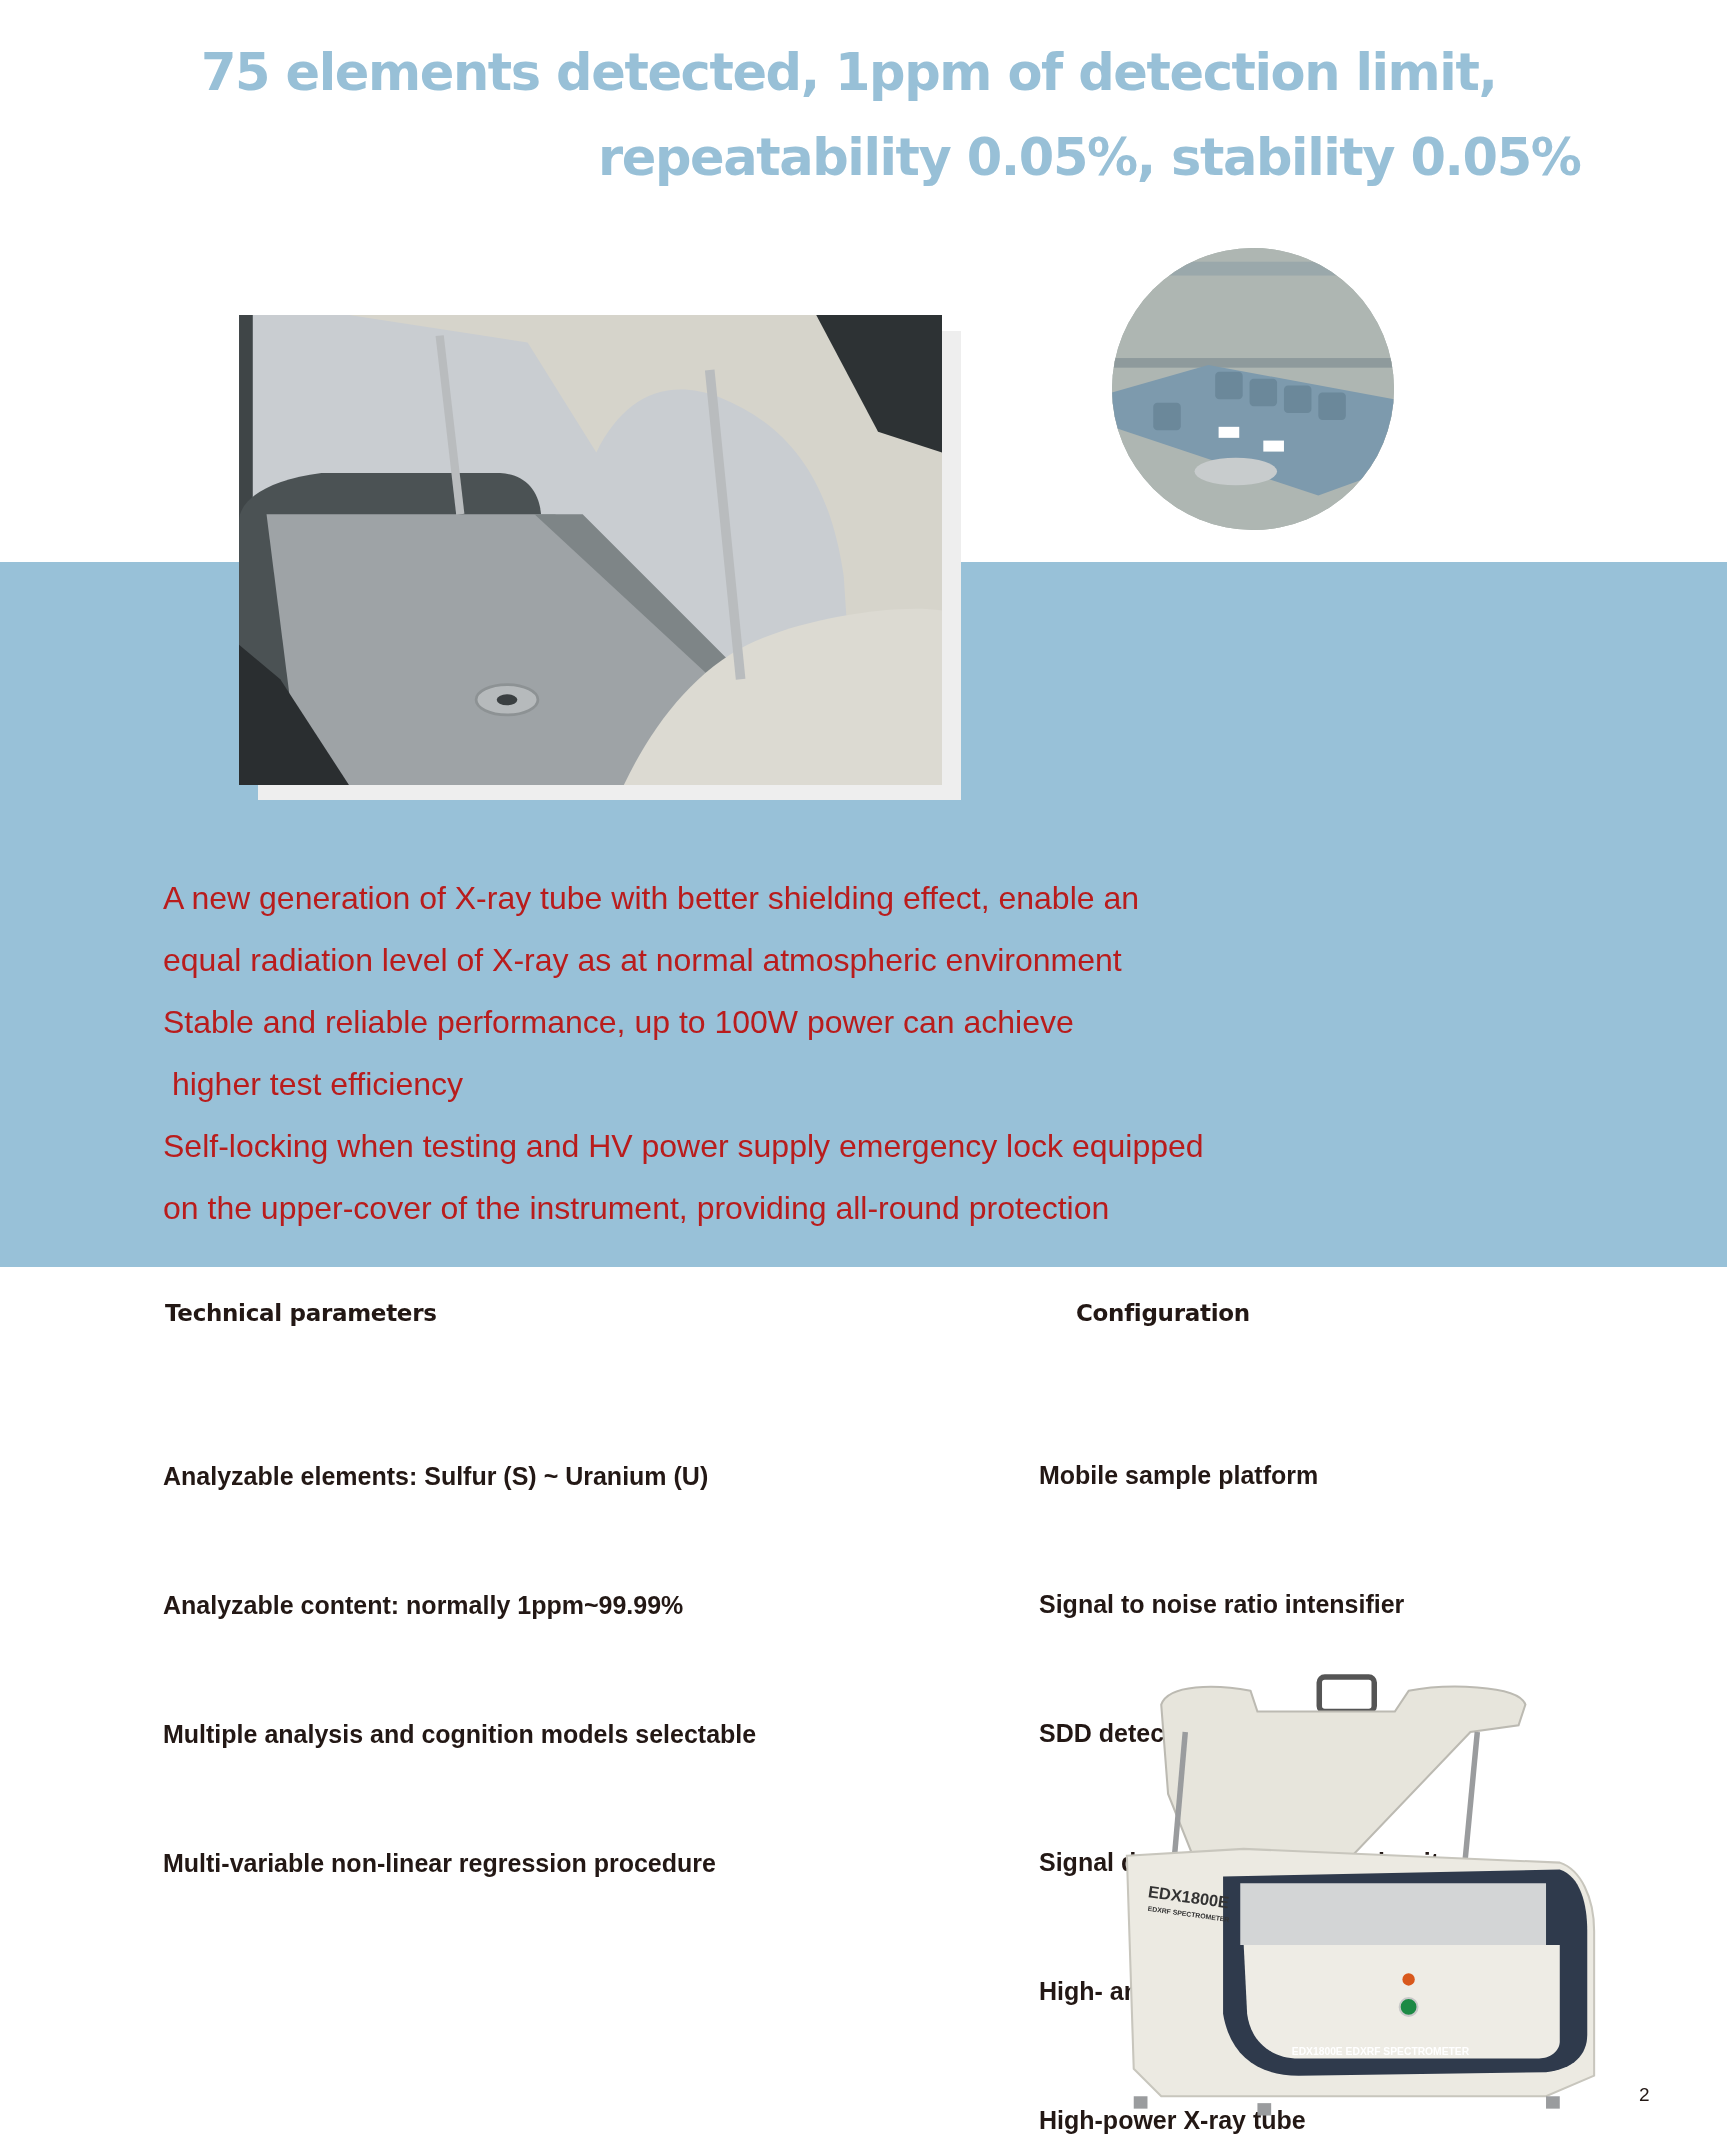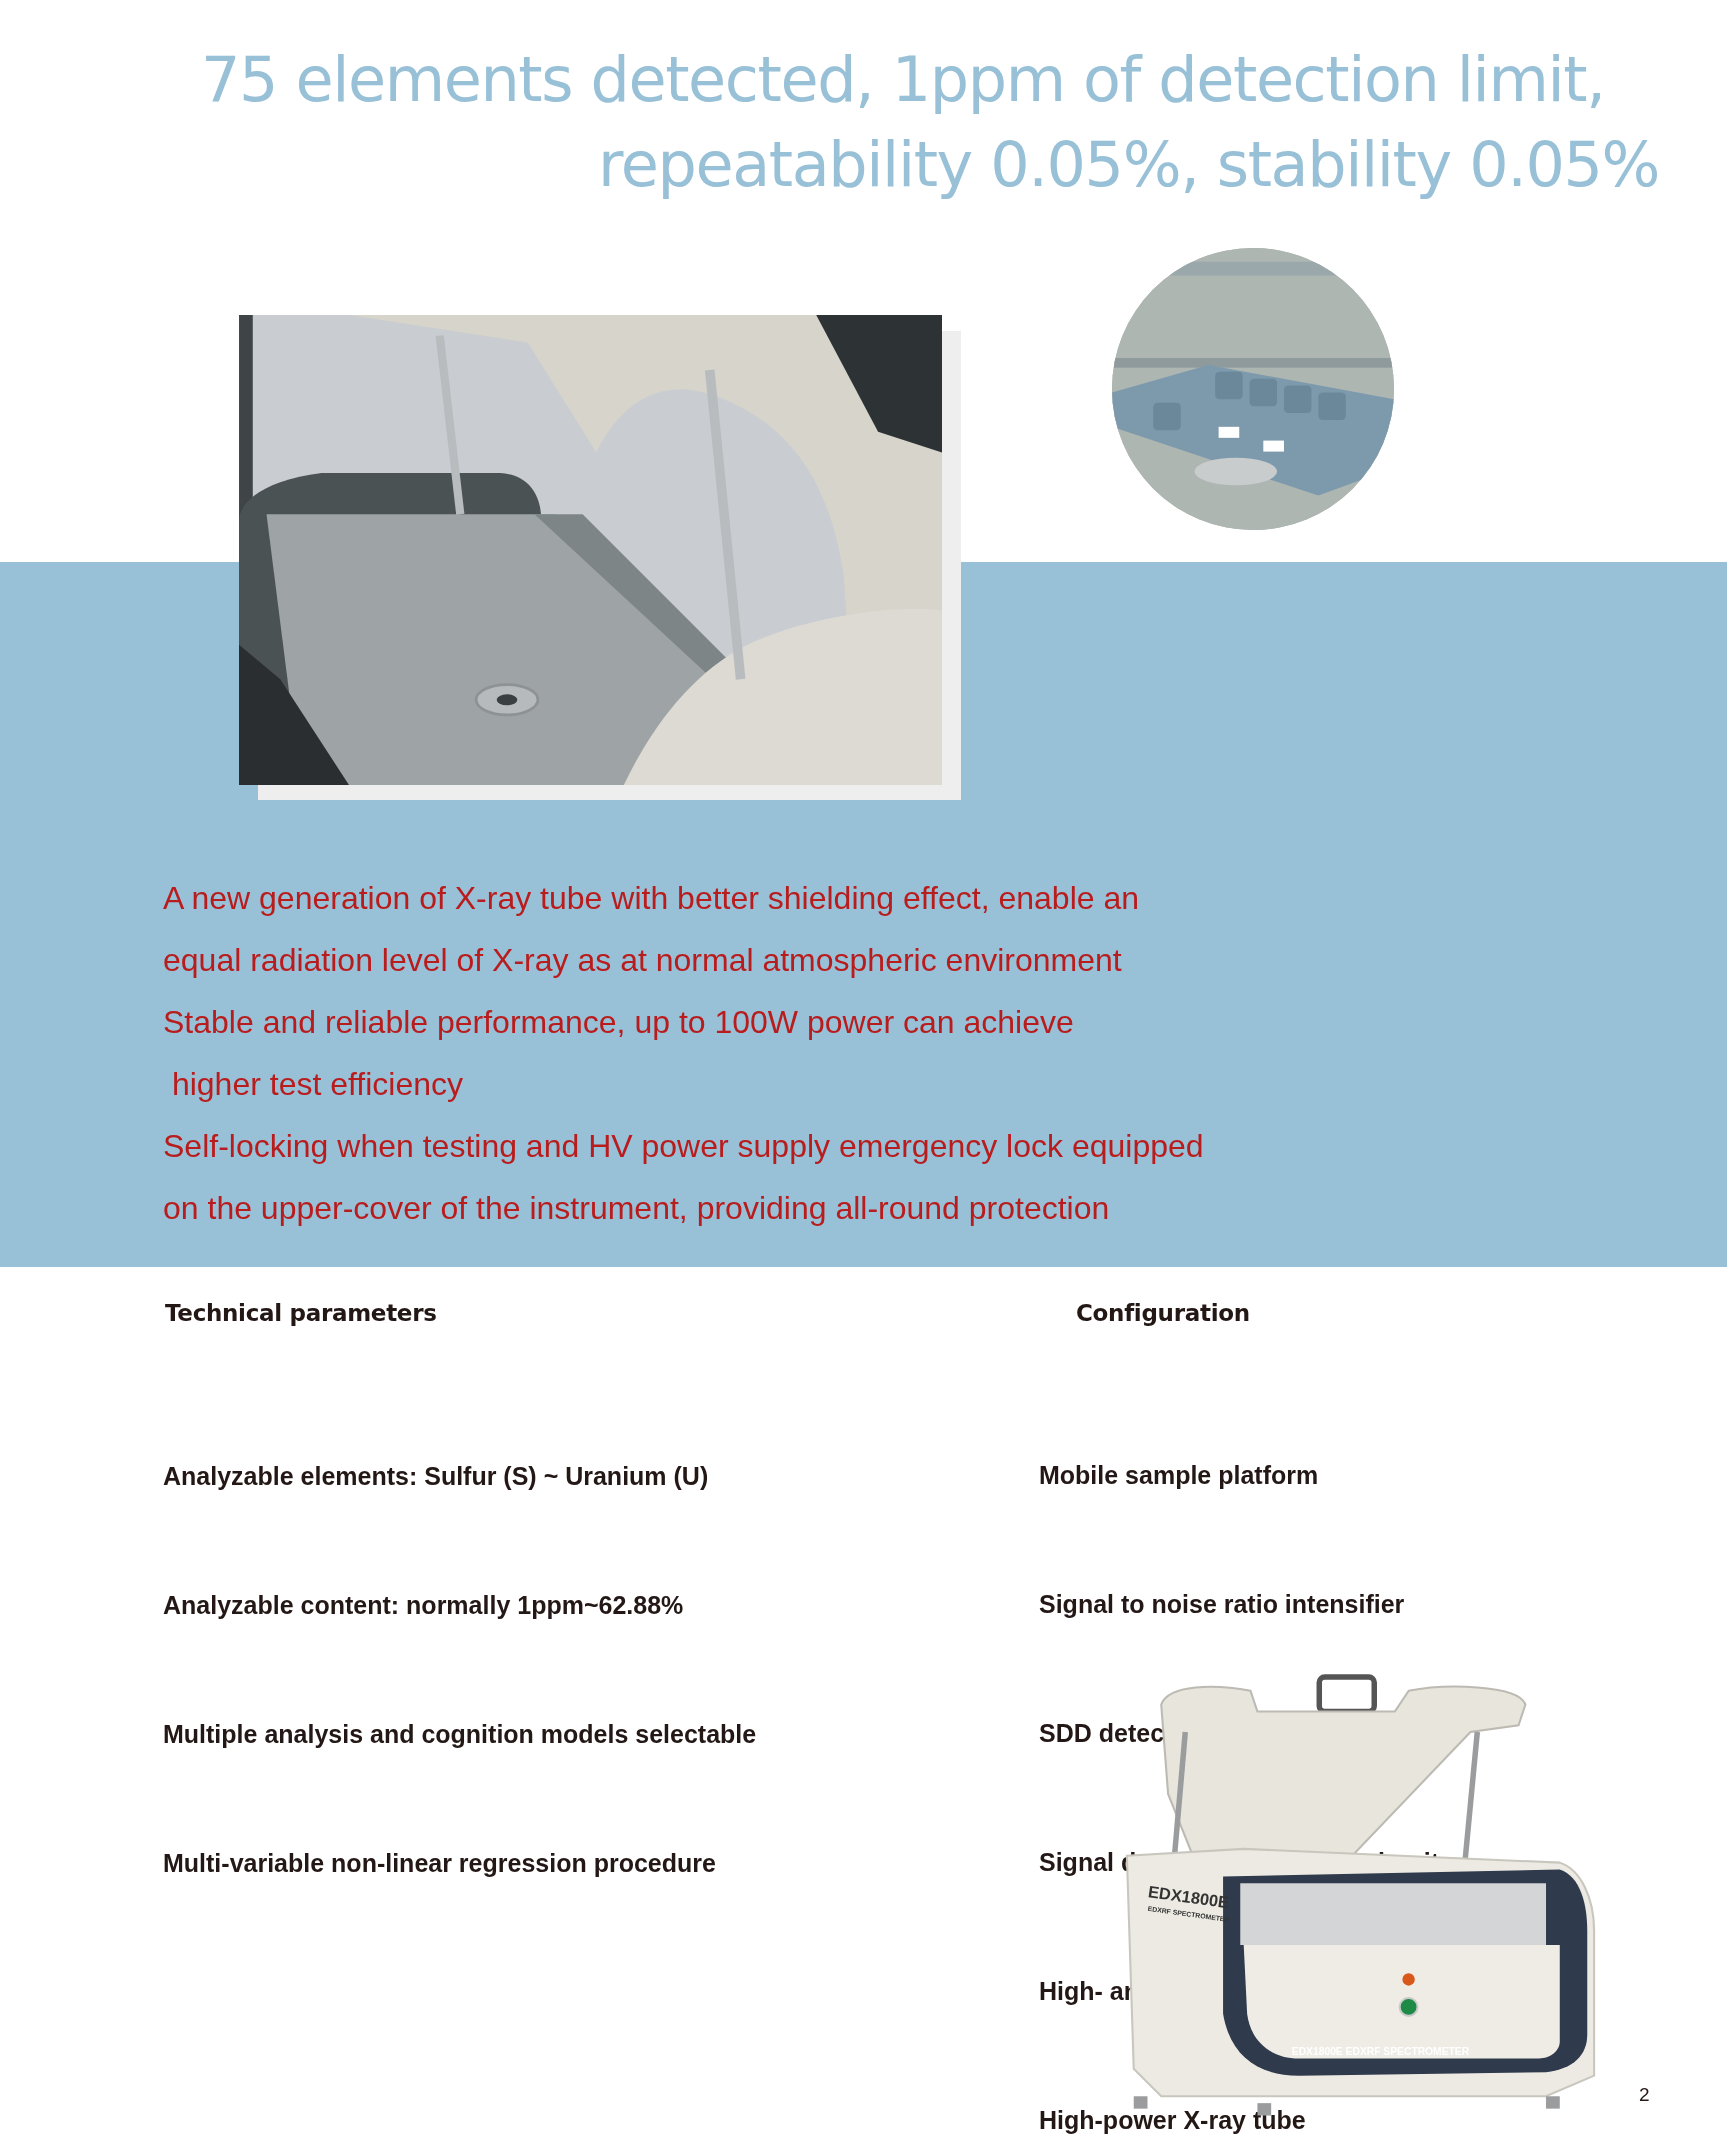--- a/index.html
+++ b/index.html
@@ -1,17 +1,17 @@
 <!DOCTYPE html>
 <html style="font-size:11px"><head>
 <meta charset="utf-8">
 <style>
   html, body { margin:0; padding:0; }
   body { width:1728px; height:2151px; position:relative; background:#ffffff; overflow:hidden; font-family:"Liberation Sans", sans-serif; }
-  .headline { position:absolute; font-family:"DejaVu Sans", sans-serif; font-weight:normal; color:#98c0d7; font-size:62px; letter-spacing:-1.4px; white-space:nowrap; }
+  .headline { position:absolute; font-family:"DejaVu Sans", sans-serif; font-weight:bold; color:#98c0d7; font-size:51px; letter-spacing:-1.4px; white-space:nowrap; }
   #hl1 { left:201px; top:43px; }
   #hl2 { left:598px; top:128px; }
   .band { position:absolute; left:0; top:562px; width:1728px; height:705px; background:#98c1d8; }
   .photo-shadow { position:absolute; left:258px; top:331px; width:703px; height:469px; background:#eeeeee; }
   .photo { position:absolute; left:239px; top:315px; width:703px; height:470px; overflow:hidden; background:#5d6468; }
   .circle { position:absolute; left:1112px; top:248px; width:282px; height:282px; border-radius:50%; overflow:hidden; background:#a8b0ac; }
   .feature { position:absolute; left:163px; top:867px; color:#b91c1c; font-size:32px; line-height:62px; white-space:pre; }
   .section-title { position:absolute; font-family:"DejaVu Sans", sans-serif; font-weight:bold; font-size:23px; color:#231815; letter-spacing:-0.3px; }
   #tp-title { left:165px; top:1300px; }
   #cfg-title { left:1076px; top:1300px; }
@@ -67,21 +67,21 @@
   </svg>
 </div>
 
 <div class="feature"><div>A new generation of X-ray tube with better shielding effect, enable an</div><div>equal radiation level of X-ray as at normal atmospheric environment</div><div>Stable and reliable performance, up to 100W power can achieve</div><div> higher test efficiency</div><div>Self-locking when testing and HV power supply emergency lock equipped</div><div>on the upper-cover of the instrument, providing all-round protection</div></div>
 
 <div class="section-title" id="tp-title">Technical parameters</div>
 <div class="section-title" id="cfg-title">Configuration</div>
 
 <div class="list" id="tp-list">
   <div>Analyzable elements: Sulfur (S) ~ Uranium (U)</div>
-  <div>Analyzable content: normally 1ppm~62.88%</div>
+  <div>Analyzable content: normally 1ppm~99.99%</div>
   <div>Multiple analysis and cognition models selectable</div>
   <div>Multi-variable non-linear regression procedure</div>
   
   
   
   
   
   
   
   

